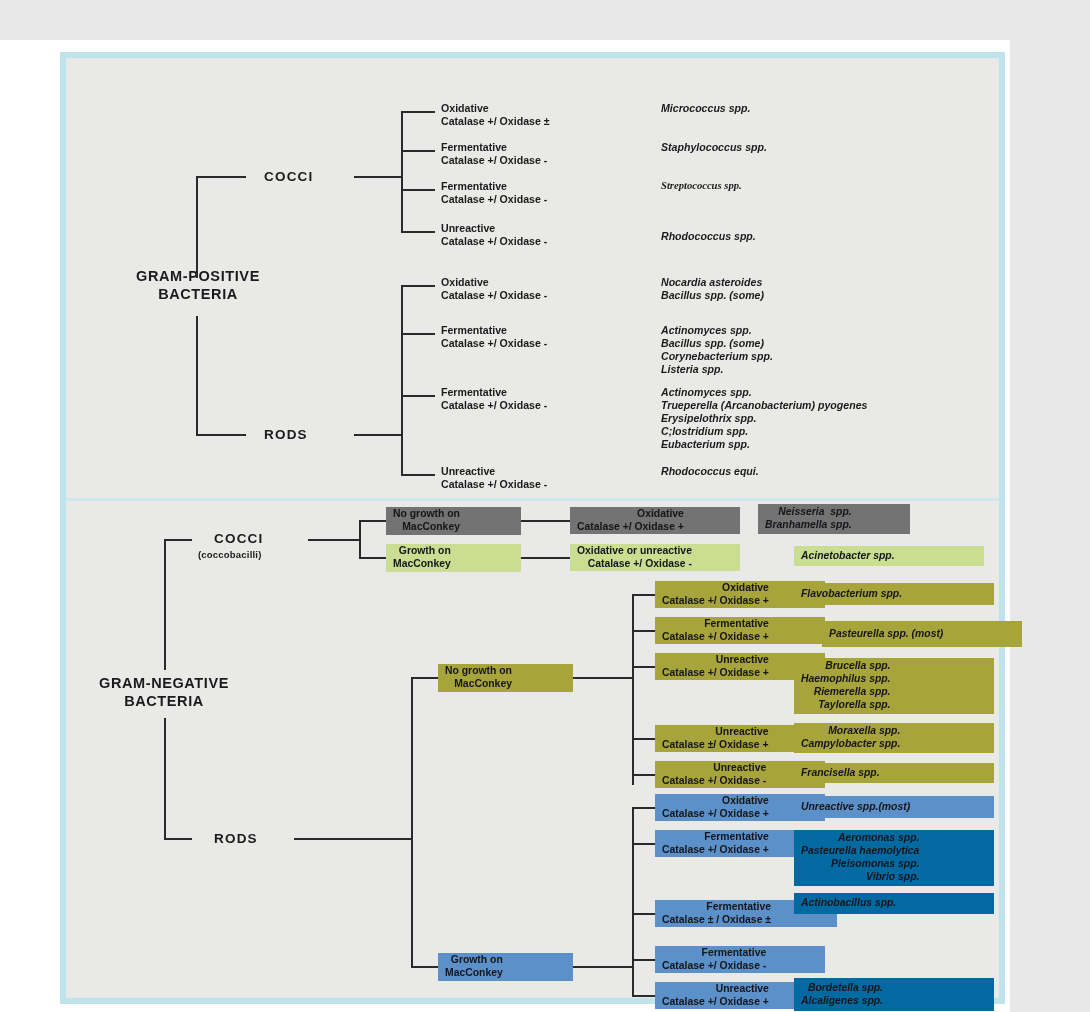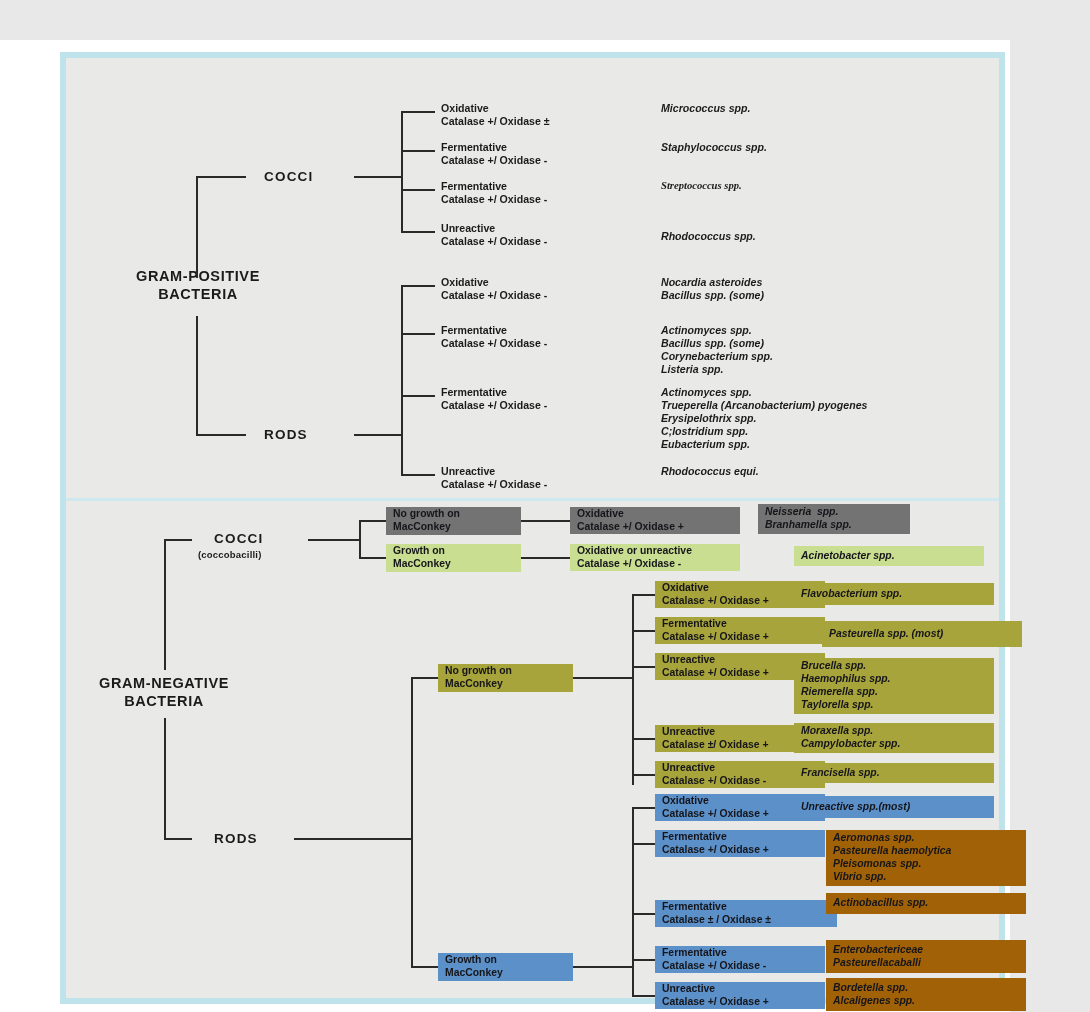--- a/index.html
+++ b/index.html
@@ -39,28 +39,28 @@
   .test-label { font-size:10.6px; }
   .sp-label   { font-size:10.6px; font-style:italic; }
   .hline { position:absolute; background:#2a2a2a; height:2px; }
   .vline { position:absolute; background:#2a2a2a; width:2px; }
   
   .chip {
     position:absolute;
     display:flex; align-items:center;
     padding:2px 6px 4px 7px;
     font-size:10.4px; font-weight:bold; line-height:1.25;
-    color:#15151a; white-space:pre;
+    color:#15151a; white-space:pre;text-align:right;
   }
   .chip.sp { font-style:italic; }
   .c-gray   { background:#737373; }
   .c-lgreen { background:#c9de90; }
   .c-olive  { background:#a8a43c; }
   .c-blue   { background:#5c90c9; }
-  .c-blue2  { background:#a16207;margin-left:32px; }
+  .c-blue2  { background:#0369a1; }
   .divider { position:absolute; left:0; width:100%; height:3px; background:#cfe7ee; }
 </style>
 </head>
 <body>
 
 <div id="page-band"></div>
 
 <div id="figure-frame">
   <div id="figure-inner">
 
@@ -215,19 +215,17 @@
 Catalase +/ Oxidase -</div>
     <div class="chip c-blue" style="left:589px; top:924px; width:170px; height:27px;">Unreactive
 Catalase +/ Oxidase +</div>
 
     <div class="chip sp c-blue" style="left:728px; top:738px; width:200px; height:22px;">Unreactive spp.(most)</div>
     <div class="chip sp c-blue2" style="left:728px; top:772px; width:200px; height:56px;">Aeromonas spp.
 Pasteurella haemolytica
 Pleisomonas spp.
 Vibrio spp.</div>
     <div class="chip sp c-blue2" style="left:728px; top:835px; width:200px; height:21px;">Actinobacillus spp.</div>
-    <div class="chip sp c-blue2" style="left:728px; top:882px; width:200px; height:33px;">Enterobactericeae
-Pasteurellacaballi</div>
     <div class="chip sp c-blue2" style="left:728px; top:920px; width:200px; height:33px;">Bordetella spp.
 Alcaligenes spp.</div>
 
   </div>
 </div>
 
 </body></html>

